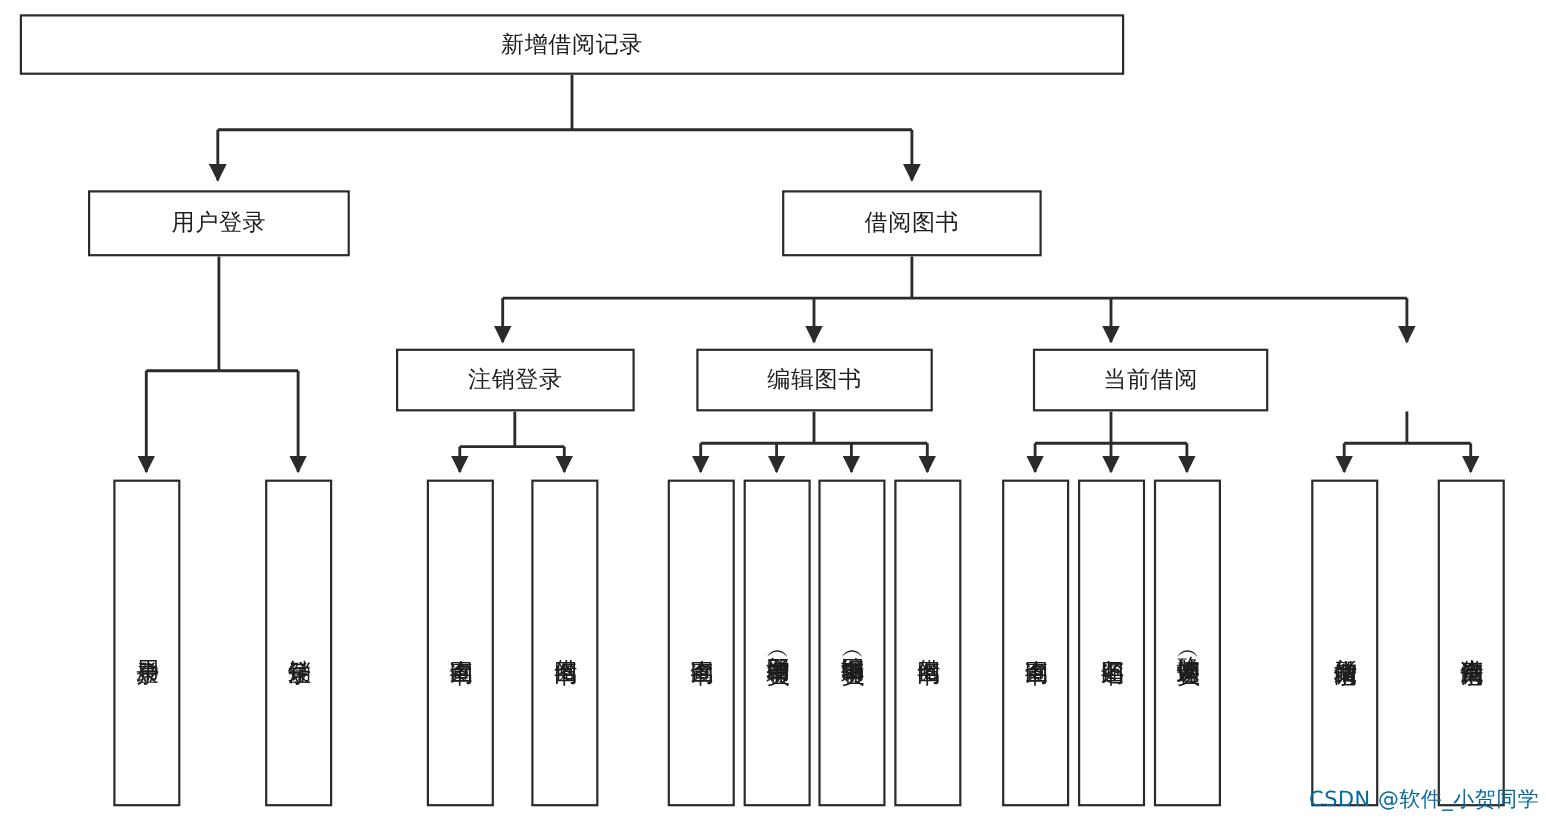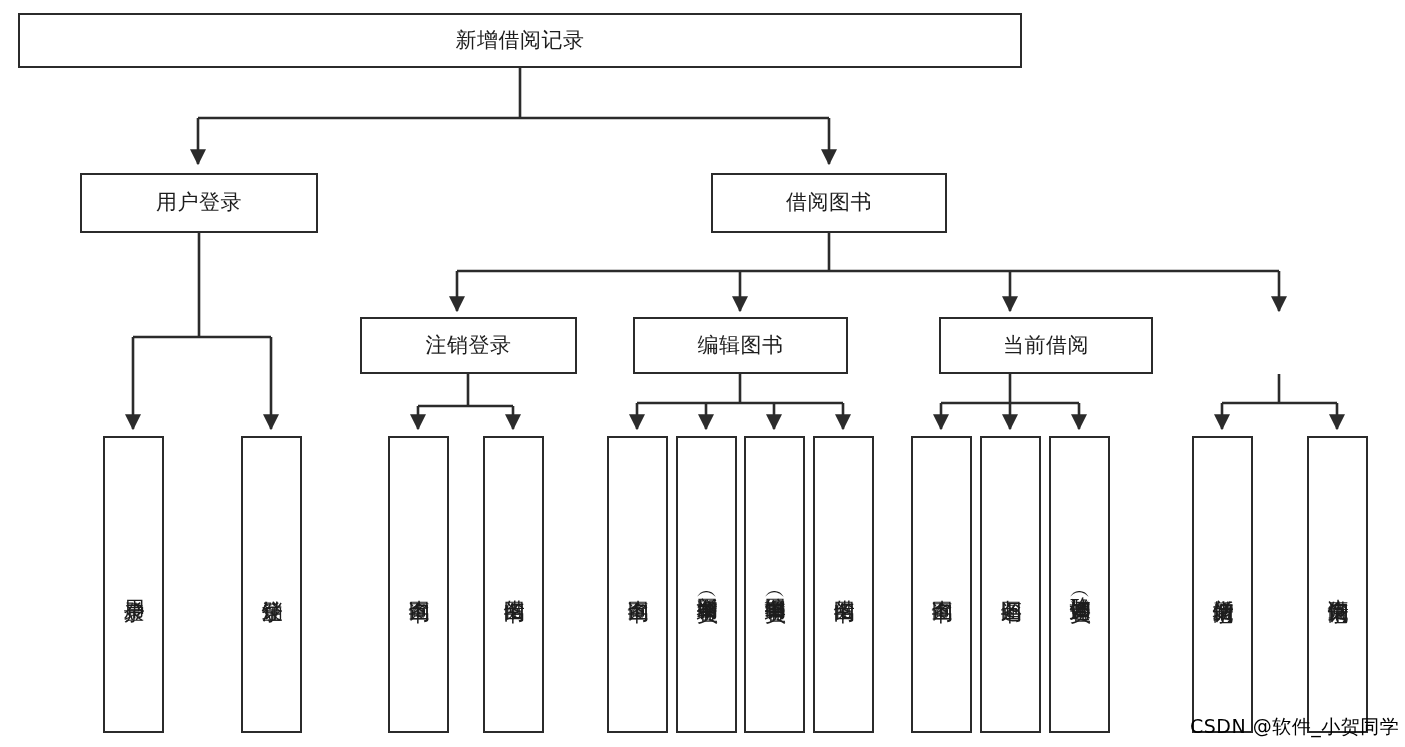--- a/index.html
+++ b/index.html
@@ -54,21 +54,21 @@
     text-align: center;
   }
   .node-v span {
     writing-mode: vertical-rl;
     text-orientation: upright;
     display: block;
   }
   .watermark {
     position: absolute;
     font-size: 19px;
-    color: #000000;
+    color: #0369a1;
     white-space: nowrap;
     letter-spacing: 0.5px;
     font-family: "DejaVu Sans", "Liberation Sans", sans-serif;
   }
 </style>
 </head>
 <body>
 
 <div id="canvas">
 

